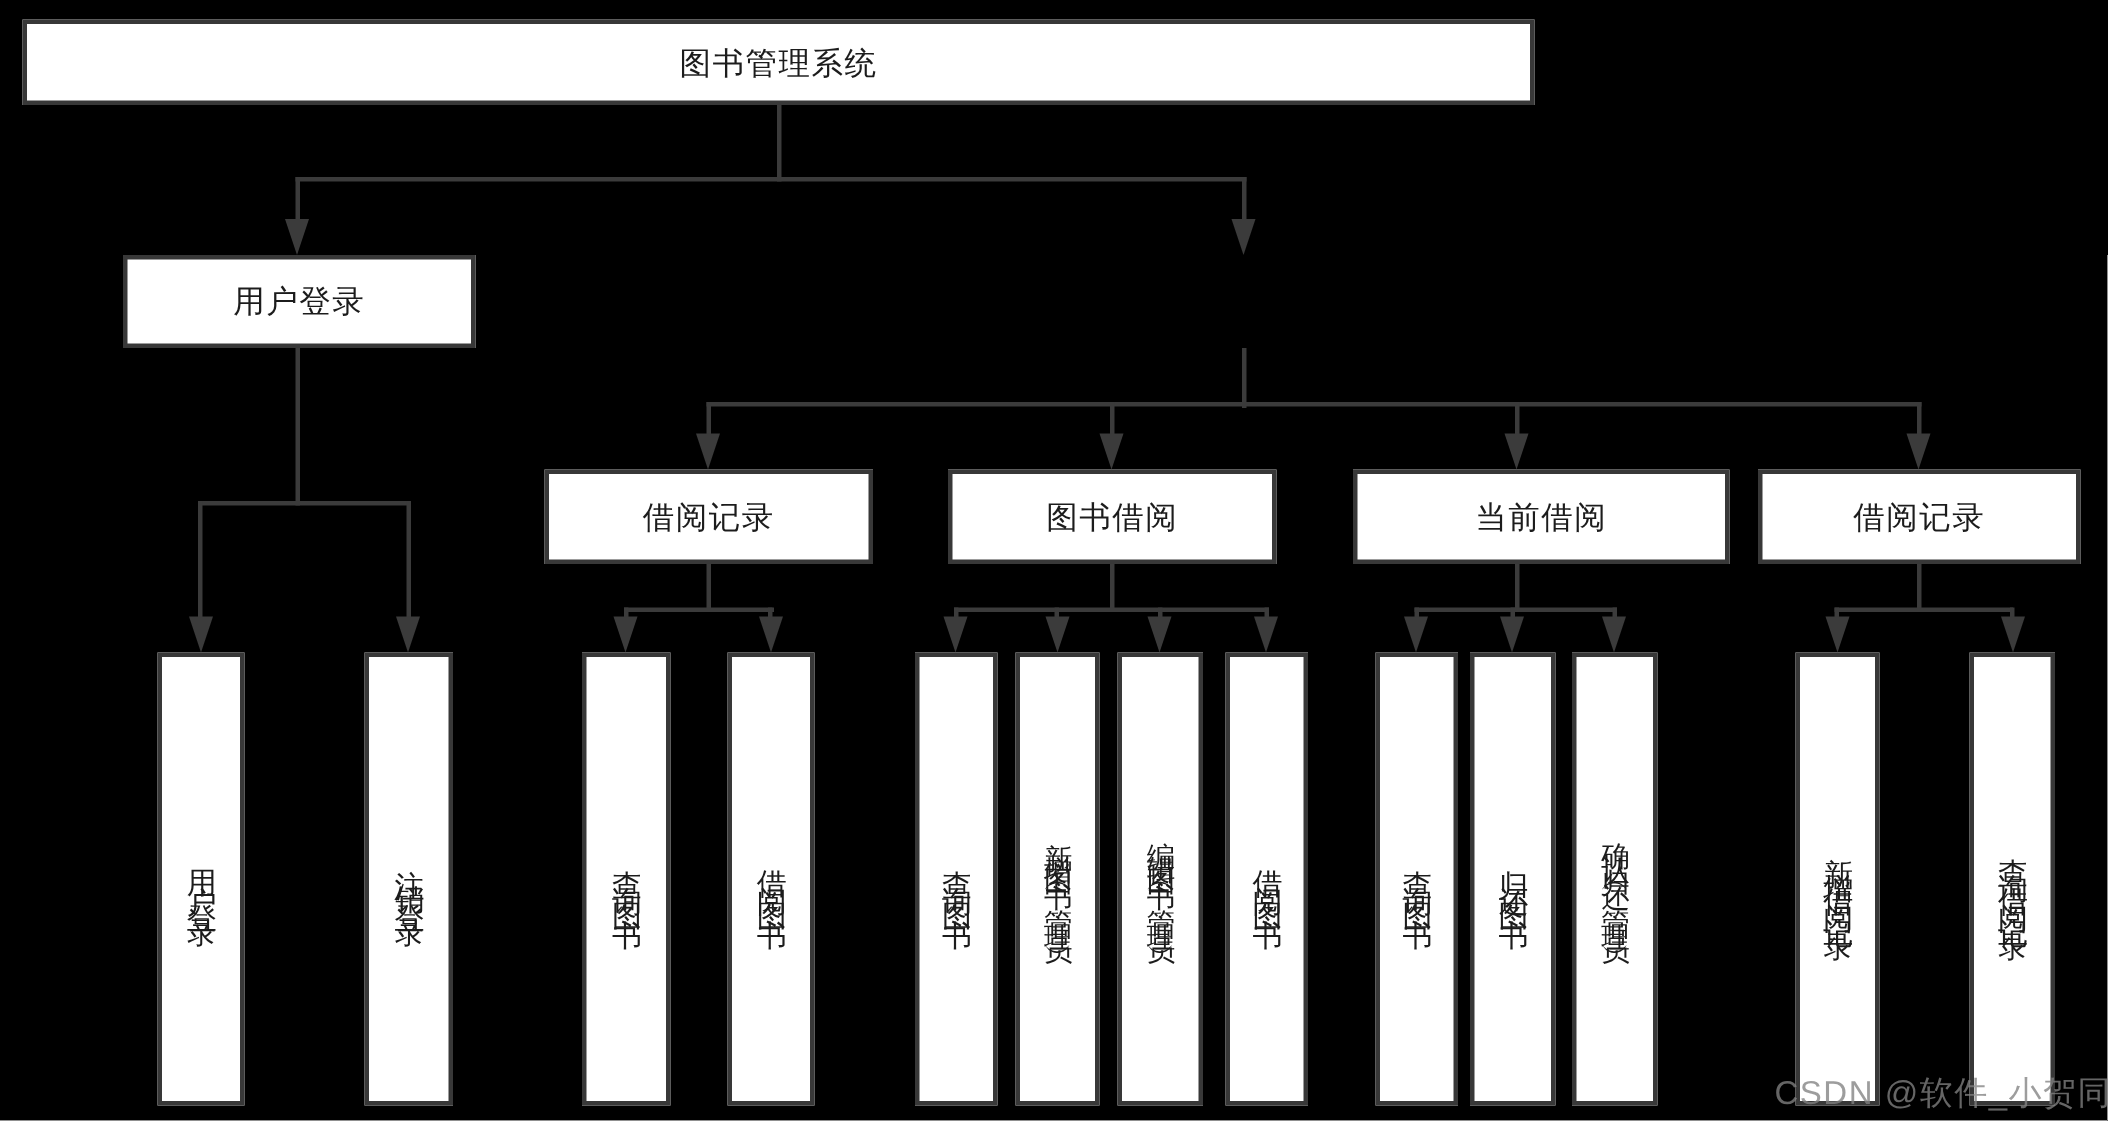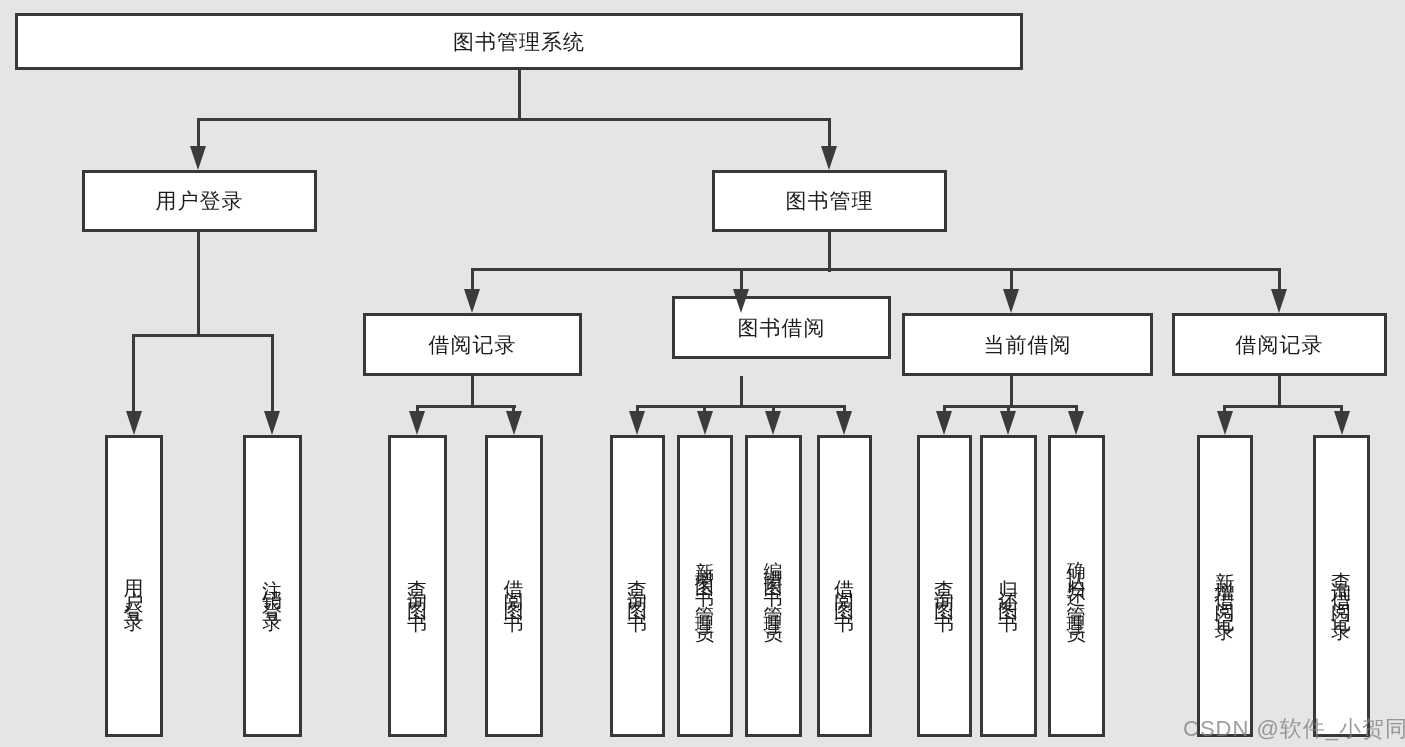--- a/index.html
+++ b/index.html
@@ -1,17 +1,17 @@
 <!DOCTYPE html>
 <html><head>
 <meta charset="utf-8">
 <style>
   html,body{margin:0;padding:0;background:#ffffff;}
   #canvas{
-    position:relative;width:1405px;height:747px;background:#e5e5e5;overflow:hidden;
+    position:relative;width:1405px;height:747px;background:#000000;overflow:hidden;
     font-family:"Liberation Sans","DejaVu Sans",sans-serif;color:#1c1c1c;
   }
   .box{
     position:absolute;box-sizing:border-box;background:#ffffff;
     border:3px solid #383838;display:flex;align-items:center;justify-content:center;
     text-align:center;
   }
   .hlabel{font-size:21px;letter-spacing:1px;color:#1c1c1c;}
   .vtext{
     writing-mode:vertical-rl;text-orientation:mixed;
@@ -33,28 +33,25 @@
 
 <div id="canvas">
 
   <div class="box" style="left:15px;top:13px;width:1008px;height:57px;">
     <span class="hlabel">图书管理系统</span>
   </div>
 
   <div class="box" style="left:82px;top:170px;width:235px;height:62px;">
     <span class="hlabel">用户登录</span>
   </div>
-  <div class="box" style="left:712px;top:170px;width:235px;height:62px;">
-    <span class="hlabel">图书管理</span>
-  </div>
 
   <div class="box" style="left:363px;top:313px;width:219px;height:63px;">
     <span class="hlabel">借阅记录</span>
   </div>
-  <div class="box" style="left:632px;top:296px;width:219px;height:63px;margin-left:40px;">
+  <div class="box" style="left:632px;top:313px;width:219px;height:63px;">
     <span class="hlabel">图书借阅</span>
   </div>
   <div class="box" style="left:902px;top:313px;width:251px;height:63px;">
     <span class="hlabel">当前借阅</span>
   </div>
   <div class="box" style="left:1172px;top:313px;width:215px;height:63px;">
     <span class="hlabel">借阅记录</span>
   </div>
 
   <div class="box" style="left:105px;top:435px;width:58px;height:302px;">

